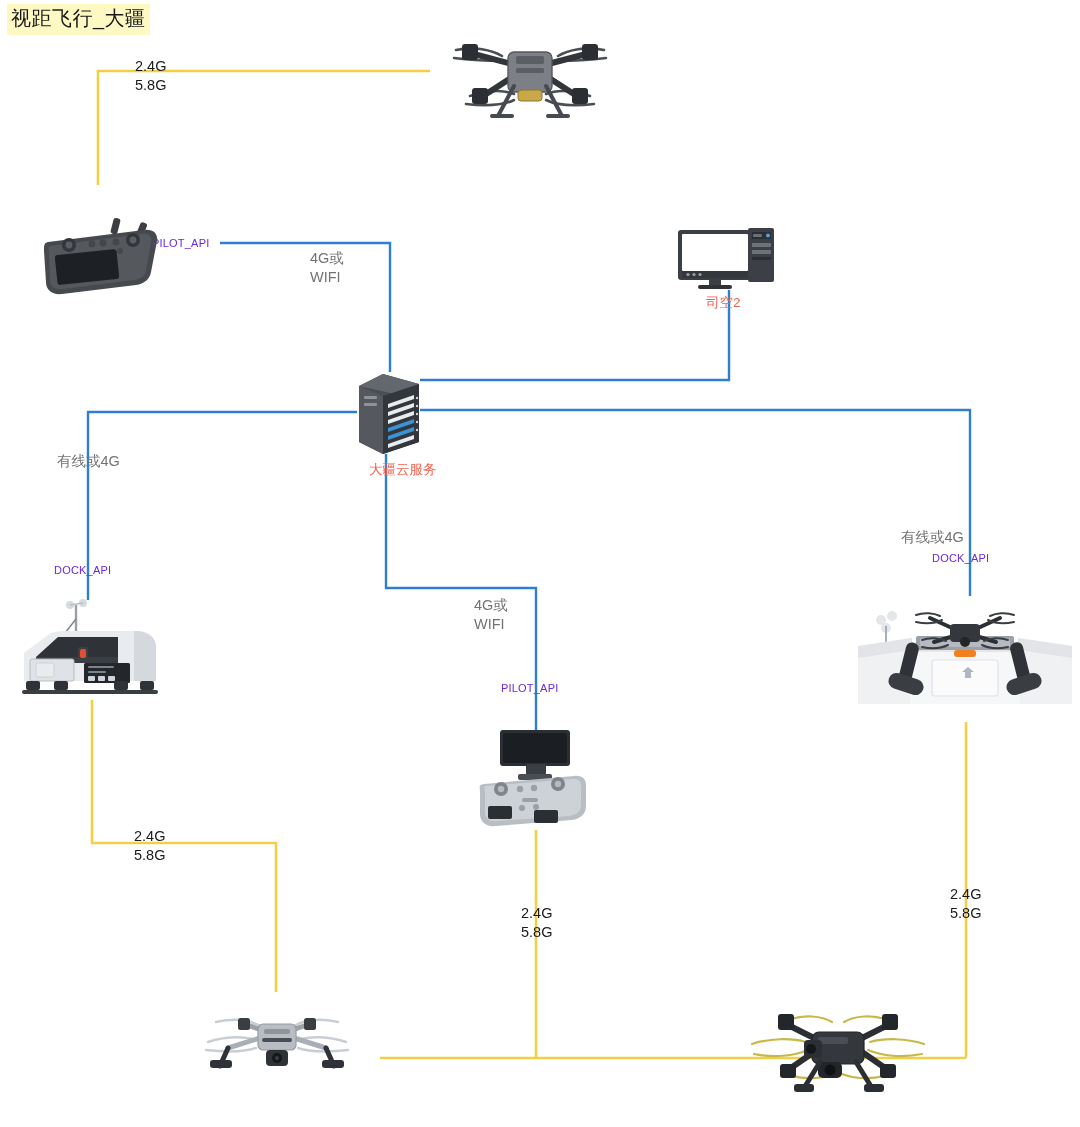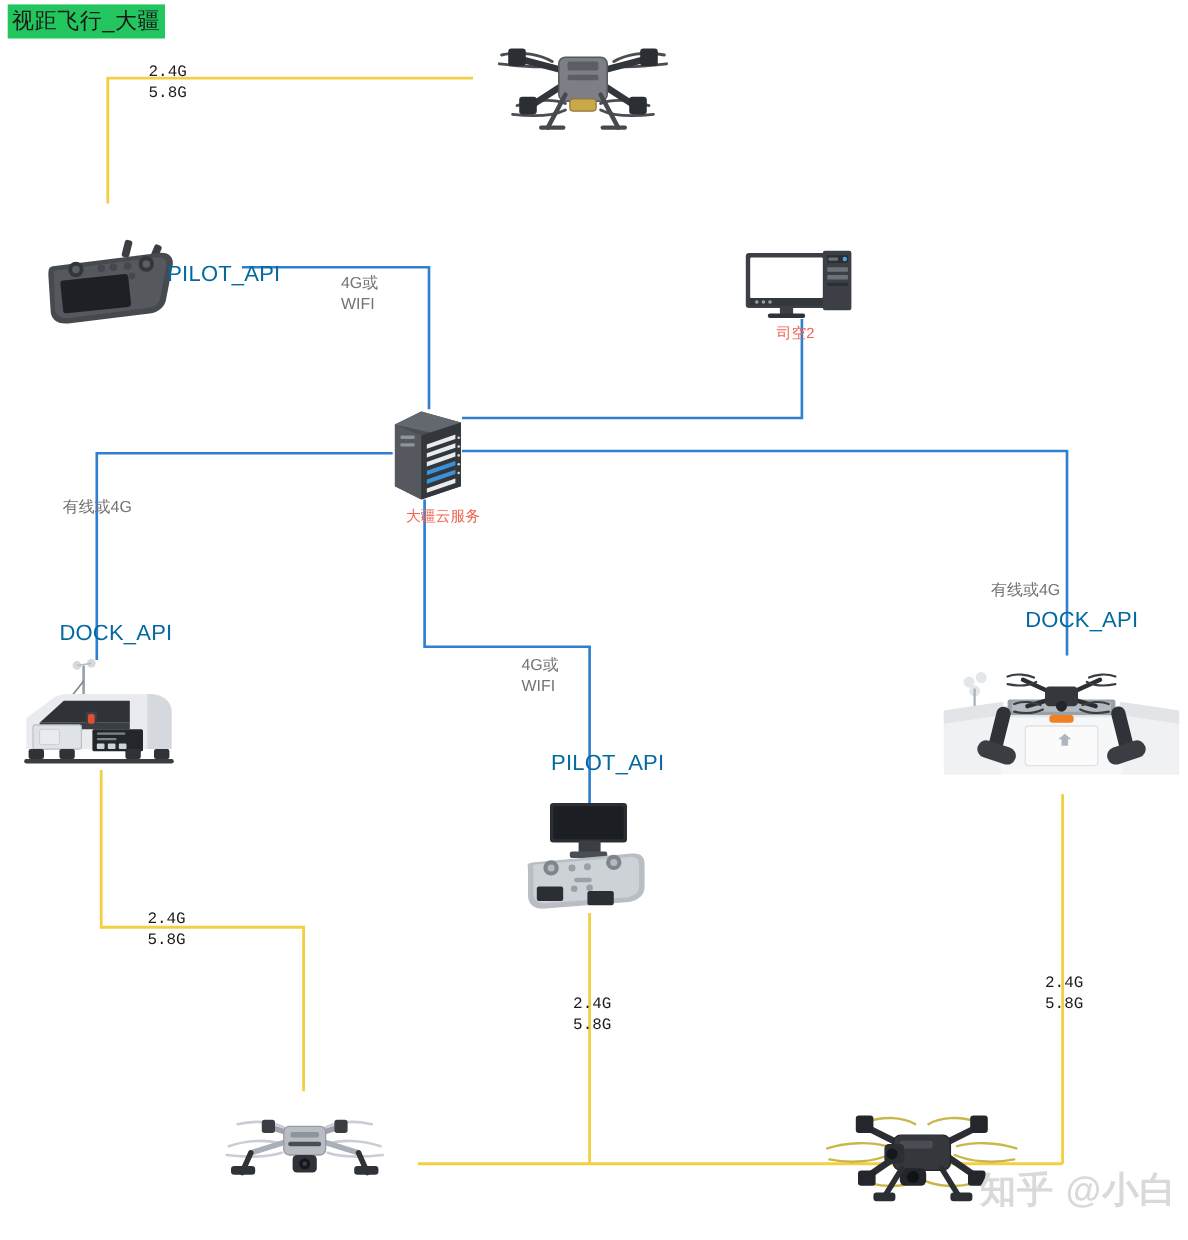--- a/index.html
+++ b/index.html
@@ -9,28 +9,28 @@
     background:#ffffff;
     font-family:"Liberation Sans","DejaVu Sans",sans-serif;
     position:relative;
     overflow:hidden;
     -webkit-font-smoothing:antialiased;
   }
   #canvas{position:absolute;inset:0;width:1080px;height:1127px;}
   #wires{position:absolute;left:0;top:0;width:1080px;height:1127px;}
   .node{position:absolute;}
   .lbl{position:absolute;white-space:nowrap;line-height:1.32;}
-  .lbl-freq{font-size:14.5px;color:#1a1a1a;font-family:Liberation Mono, monospace;}
+  .lbl-freq{font-size:14.5px;color:#1a1a1a;}
   .lbl-net{font-size:14.5px;color:#737373;}
-  .lbl-api{font-size:20px;color:#0369a1;letter-spacing:.2px;}
+  .lbl-api{font-size:11px;color:#6d28d9;letter-spacing:.2px;}
   .lbl-dev{font-size:13.5px;color:#f0634f;}
   .title{
     position:absolute;left:7px;top:4px;
     font-size:20px;color:#181818;
-    background:#22c55e;
+    background:#fef9c3;
     padding:1px 4px 3px 4px;
     letter-spacing:.5px;
   }
   .wm{
     position:absolute;right:10px;bottom:22px;
     font-size:33px;color:#d9d9d9;
     letter-spacing:1px;
     font-weight:bold;
     pointer-events:none;
   }
@@ -465,15 +465,14 @@
   <div class="lbl lbl-freq" style="left:521px;top:904px;">
     <div>2.4G</div>
     <div>5.8G</div>
   </div>
 
   <div class="lbl lbl-freq" style="left:950px;top:885px;">
     <div>2.4G</div>
     <div>5.8G</div>
   </div>
 
-  <div class="wm">知乎 @小白</div>
 
 </div>
 
 </body></html>

